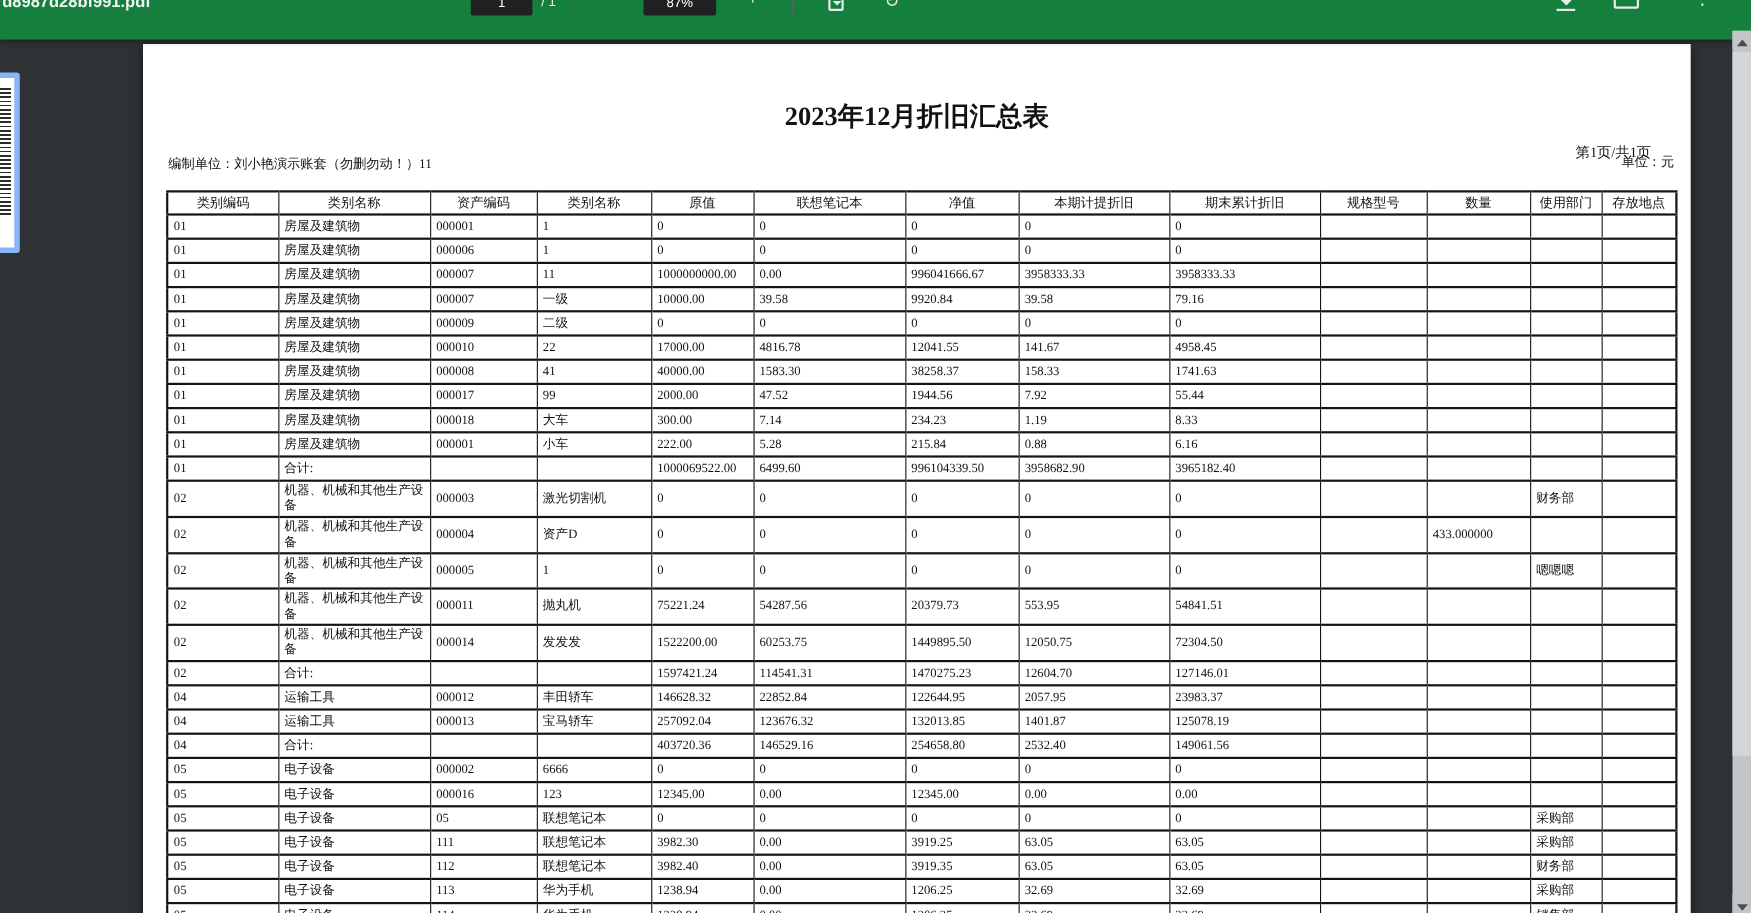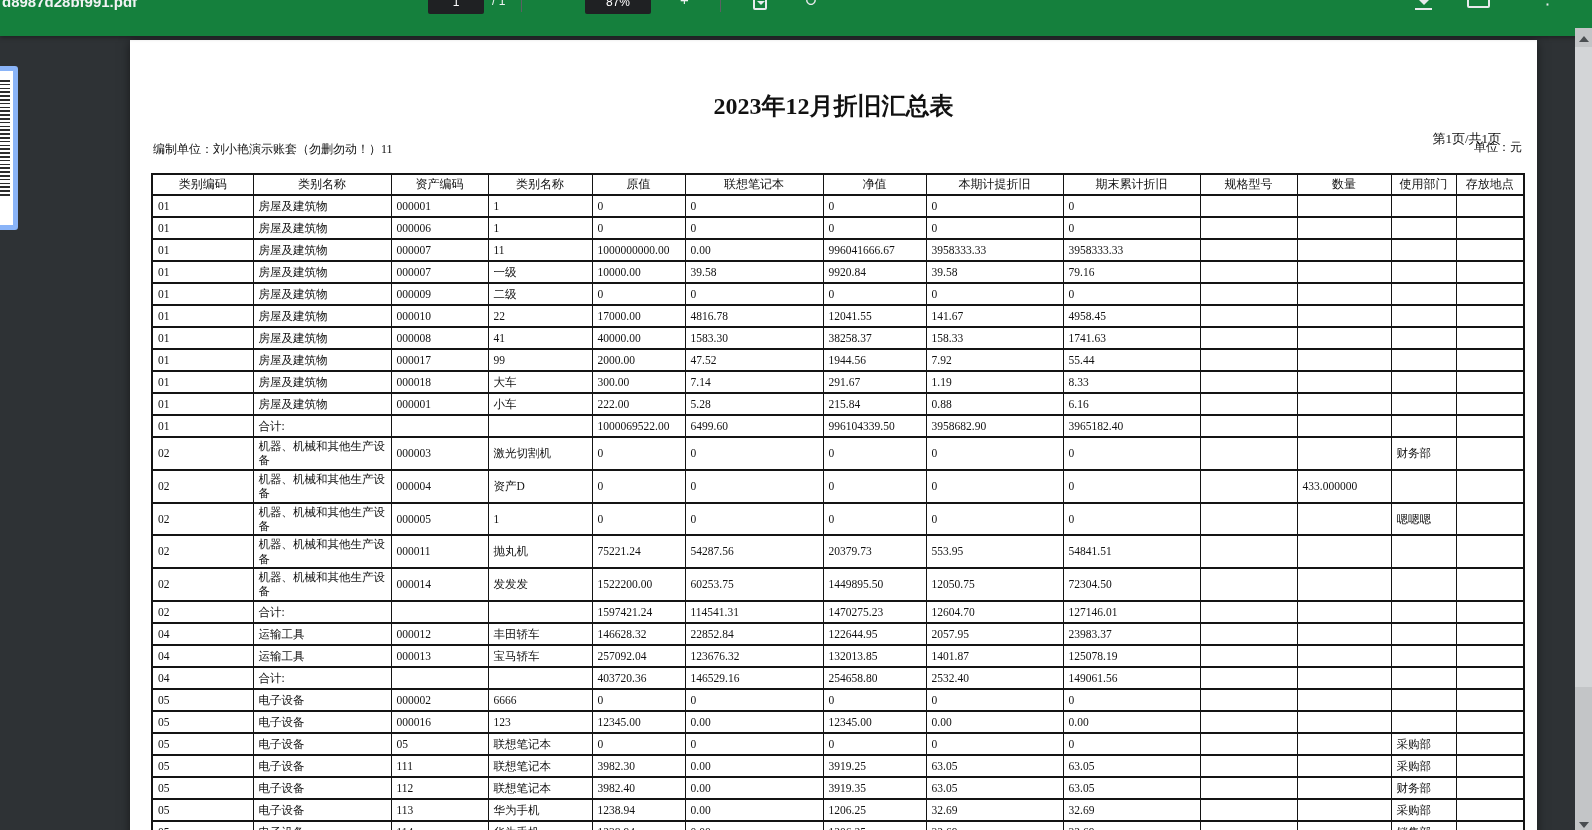--- a/index.html
+++ b/index.html
@@ -263,21 +263,21 @@
           <td></td>
           <td></td>
         </tr>
         <tr>
           <td>01</td>
           <td>房屋及建筑物</td>
           <td>000018</td>
           <td>大车</td>
           <td>300.00</td>
           <td>7.14</td>
-          <td>291.67</td>
+          <td>234.23</td>
           <td>1.19</td>
           <td>8.33</td>
           <td></td>
           <td></td>
           <td></td>
           <td></td>
         </tr>
         <tr>
           <td>01</td>
           <td>房屋及建筑物</td>

